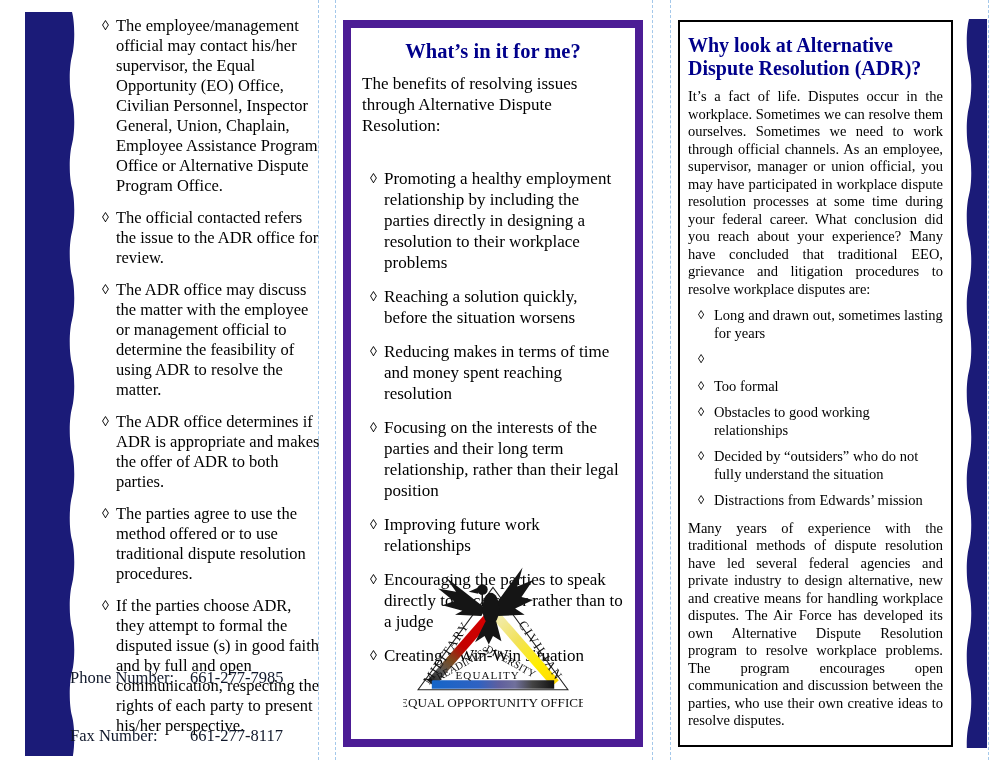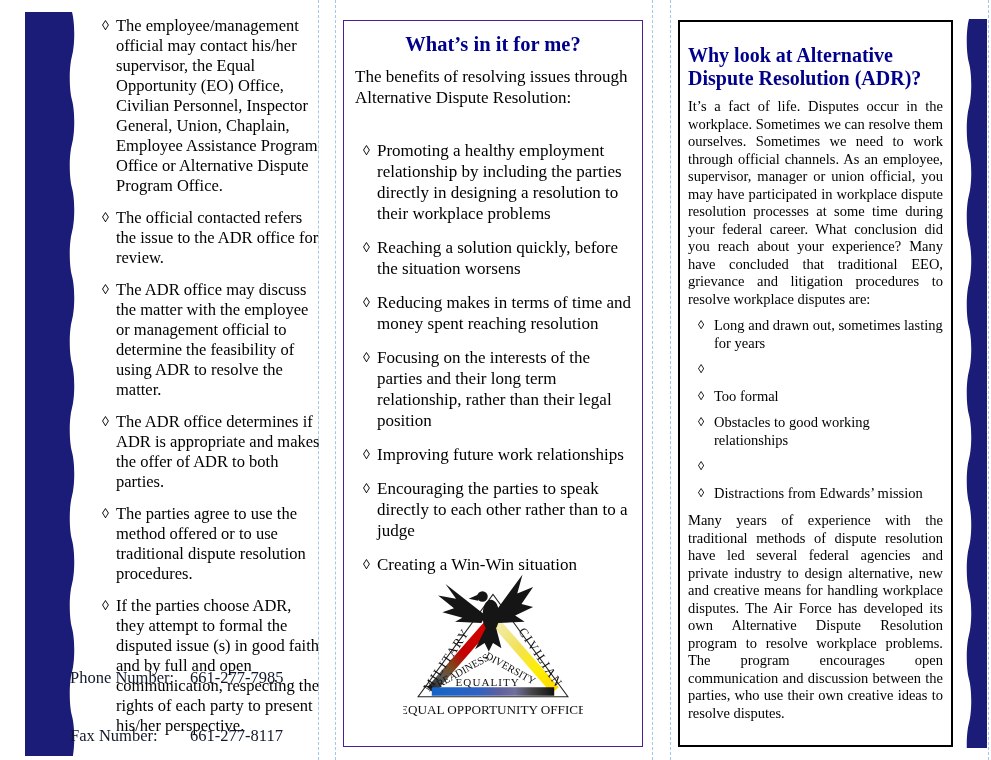--- a/index.html
+++ b/index.html
@@ -22,31 +22,31 @@
   .bullet .mark{flex:0 0 14px;font-size:14px;line-height:inherit;}
   .bullet .btxt{flex:1;}
   .contact{position:absolute;left:70px;width:260px;font-weight:normal;color:#0f172a;font-size:16.5px;}
   .contact .row{display:flex;}
   .contact .lbl{width:120px;}
   .contact-phone{top:668px;}
   .contact-fax{top:726px;}
 
   
   .mid-box{position:absolute;left:343px;top:20px;width:300px;height:727px;
-           border:1px solid #4c1d95;box-sizing:border-box;padding:6px 11px;overflow:hidden;}
+           border:8px solid #4c1d95;box-sizing:border-box;padding:6px 11px;overflow:hidden;}
   .mid-title{text-align:center;font-weight:bold;color:#00008b;font-size:20.5px;margin:6px 0 10px 0;}
   .mid-box .body-txt{font-size:17px;line-height:21px;}
   .mid-box .bullet{padding-left:8px;margin-bottom:13px;font-size:17px;line-height:21px;}
   .mid-intro{margin-bottom:32px;}
   .logo-wrap{position:absolute;left:50%;transform:translateX(-50%);bottom:26px;width:180px;height:153px;}
 
   
   .right-box{position:absolute;left:678px;top:20px;width:275px;height:727px;
              border:2px solid #000;box-sizing:border-box;padding:4px 8px;overflow:hidden;}
-  .right-title{font-weight:bold;color:#00008b;font-size:20px;line-height:23px;margin:18px 0 8px 0;}
+  .right-title{font-weight:bold;color:#00008b;font-size:20px;line-height:23px;margin:8px 0 8px 0;}
   .right-box .body-txt{font-size:14.5px;line-height:17.5px;text-align:justify;}
   .right-box .bullet{padding-left:10px;margin:9px 0;font-size:14.5px;line-height:17.5px;}
   .right-box .bullet .mark{flex:0 0 16px;font-size:12.5px;}
   .right-intro{}
   .right-close{margin-top:10px;}
 
   
   .logo-txt{font-family:"Liberation Serif","DejaVu Serif",serif;fill:#111;}
 </style>
 </head>
@@ -213,20 +213,21 @@
     <div class="bullet">
       <span class="mark">◊</span>
       <span class="btxt">Too formal</span>
     </div>
     <div class="bullet">
       <span class="mark">◊</span>
       <span class="btxt">Obstacles to good working relationships</span>
     </div>
     <div class="bullet">
       <span class="mark">◊</span>
+      <span class="btxt">Decided by “outsiders” who do not fully understand the situation</span>
     </div>
     <div class="bullet">
       <span class="mark">◊</span>
       <span class="btxt">Distractions from Edwards’ mission</span>
     </div>
 
     <div class="body-txt right-close">Many years of experience with the traditional methods of dispute resolution have led several federal agencies and private industry to design alternative, new and creative means for handling workplace disputes.  The Air Force has developed its own Alternative Dispute Resolution program to resolve workplace problems.  The program encourages open communication and discussion between the parties, who use their own creative ideas to resolve disputes.</div>
   </div>
 
 </div>

